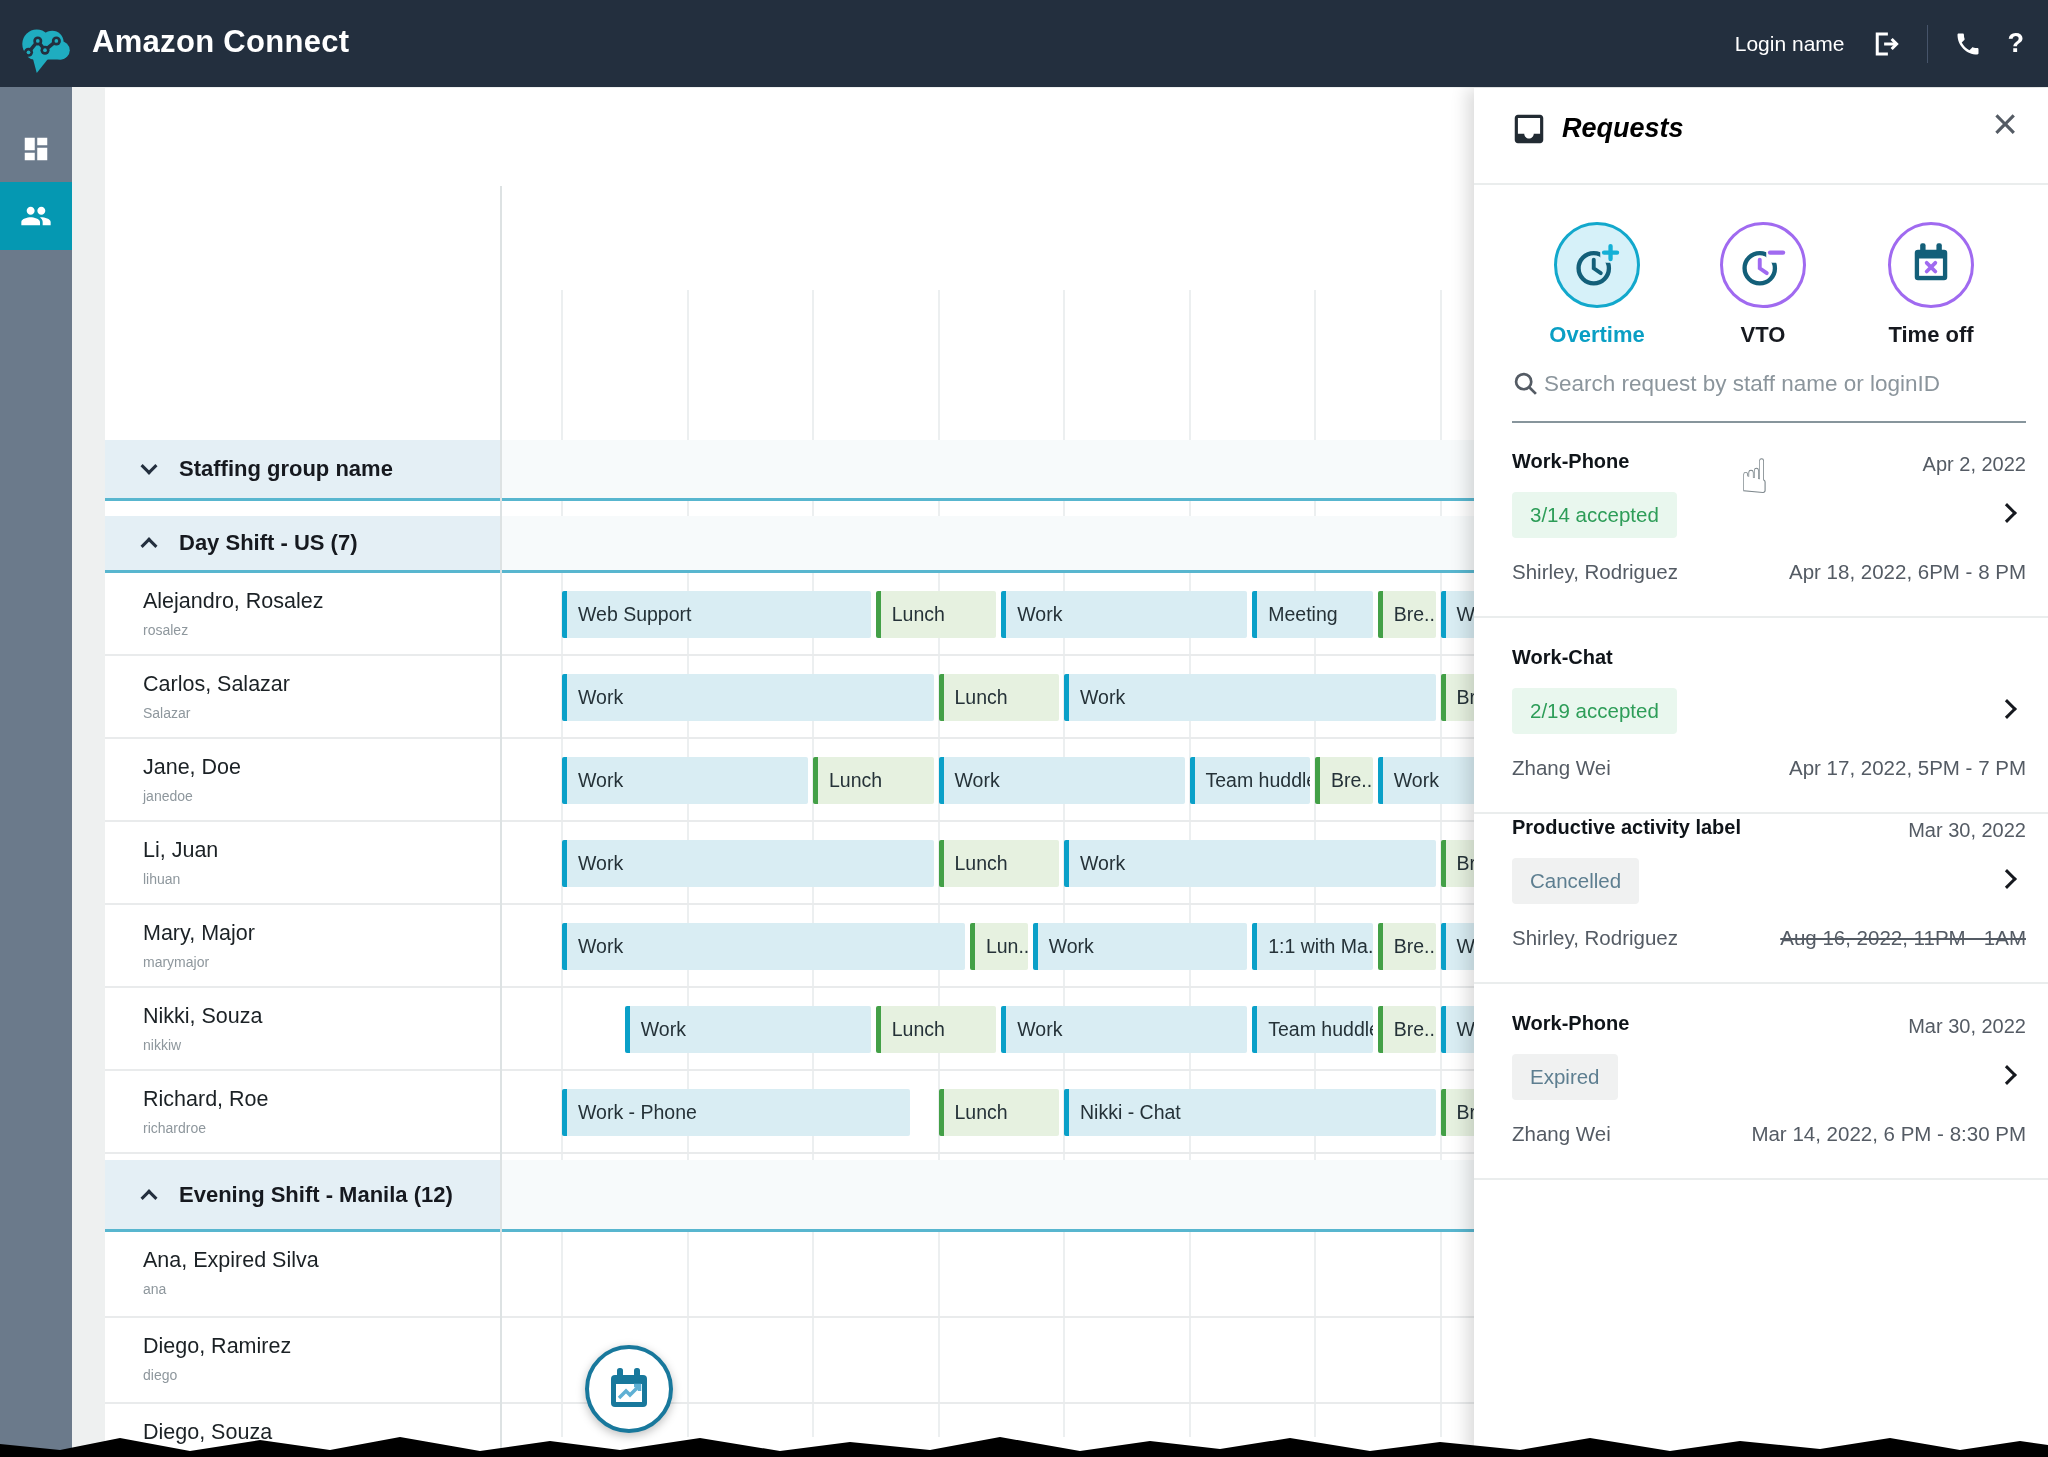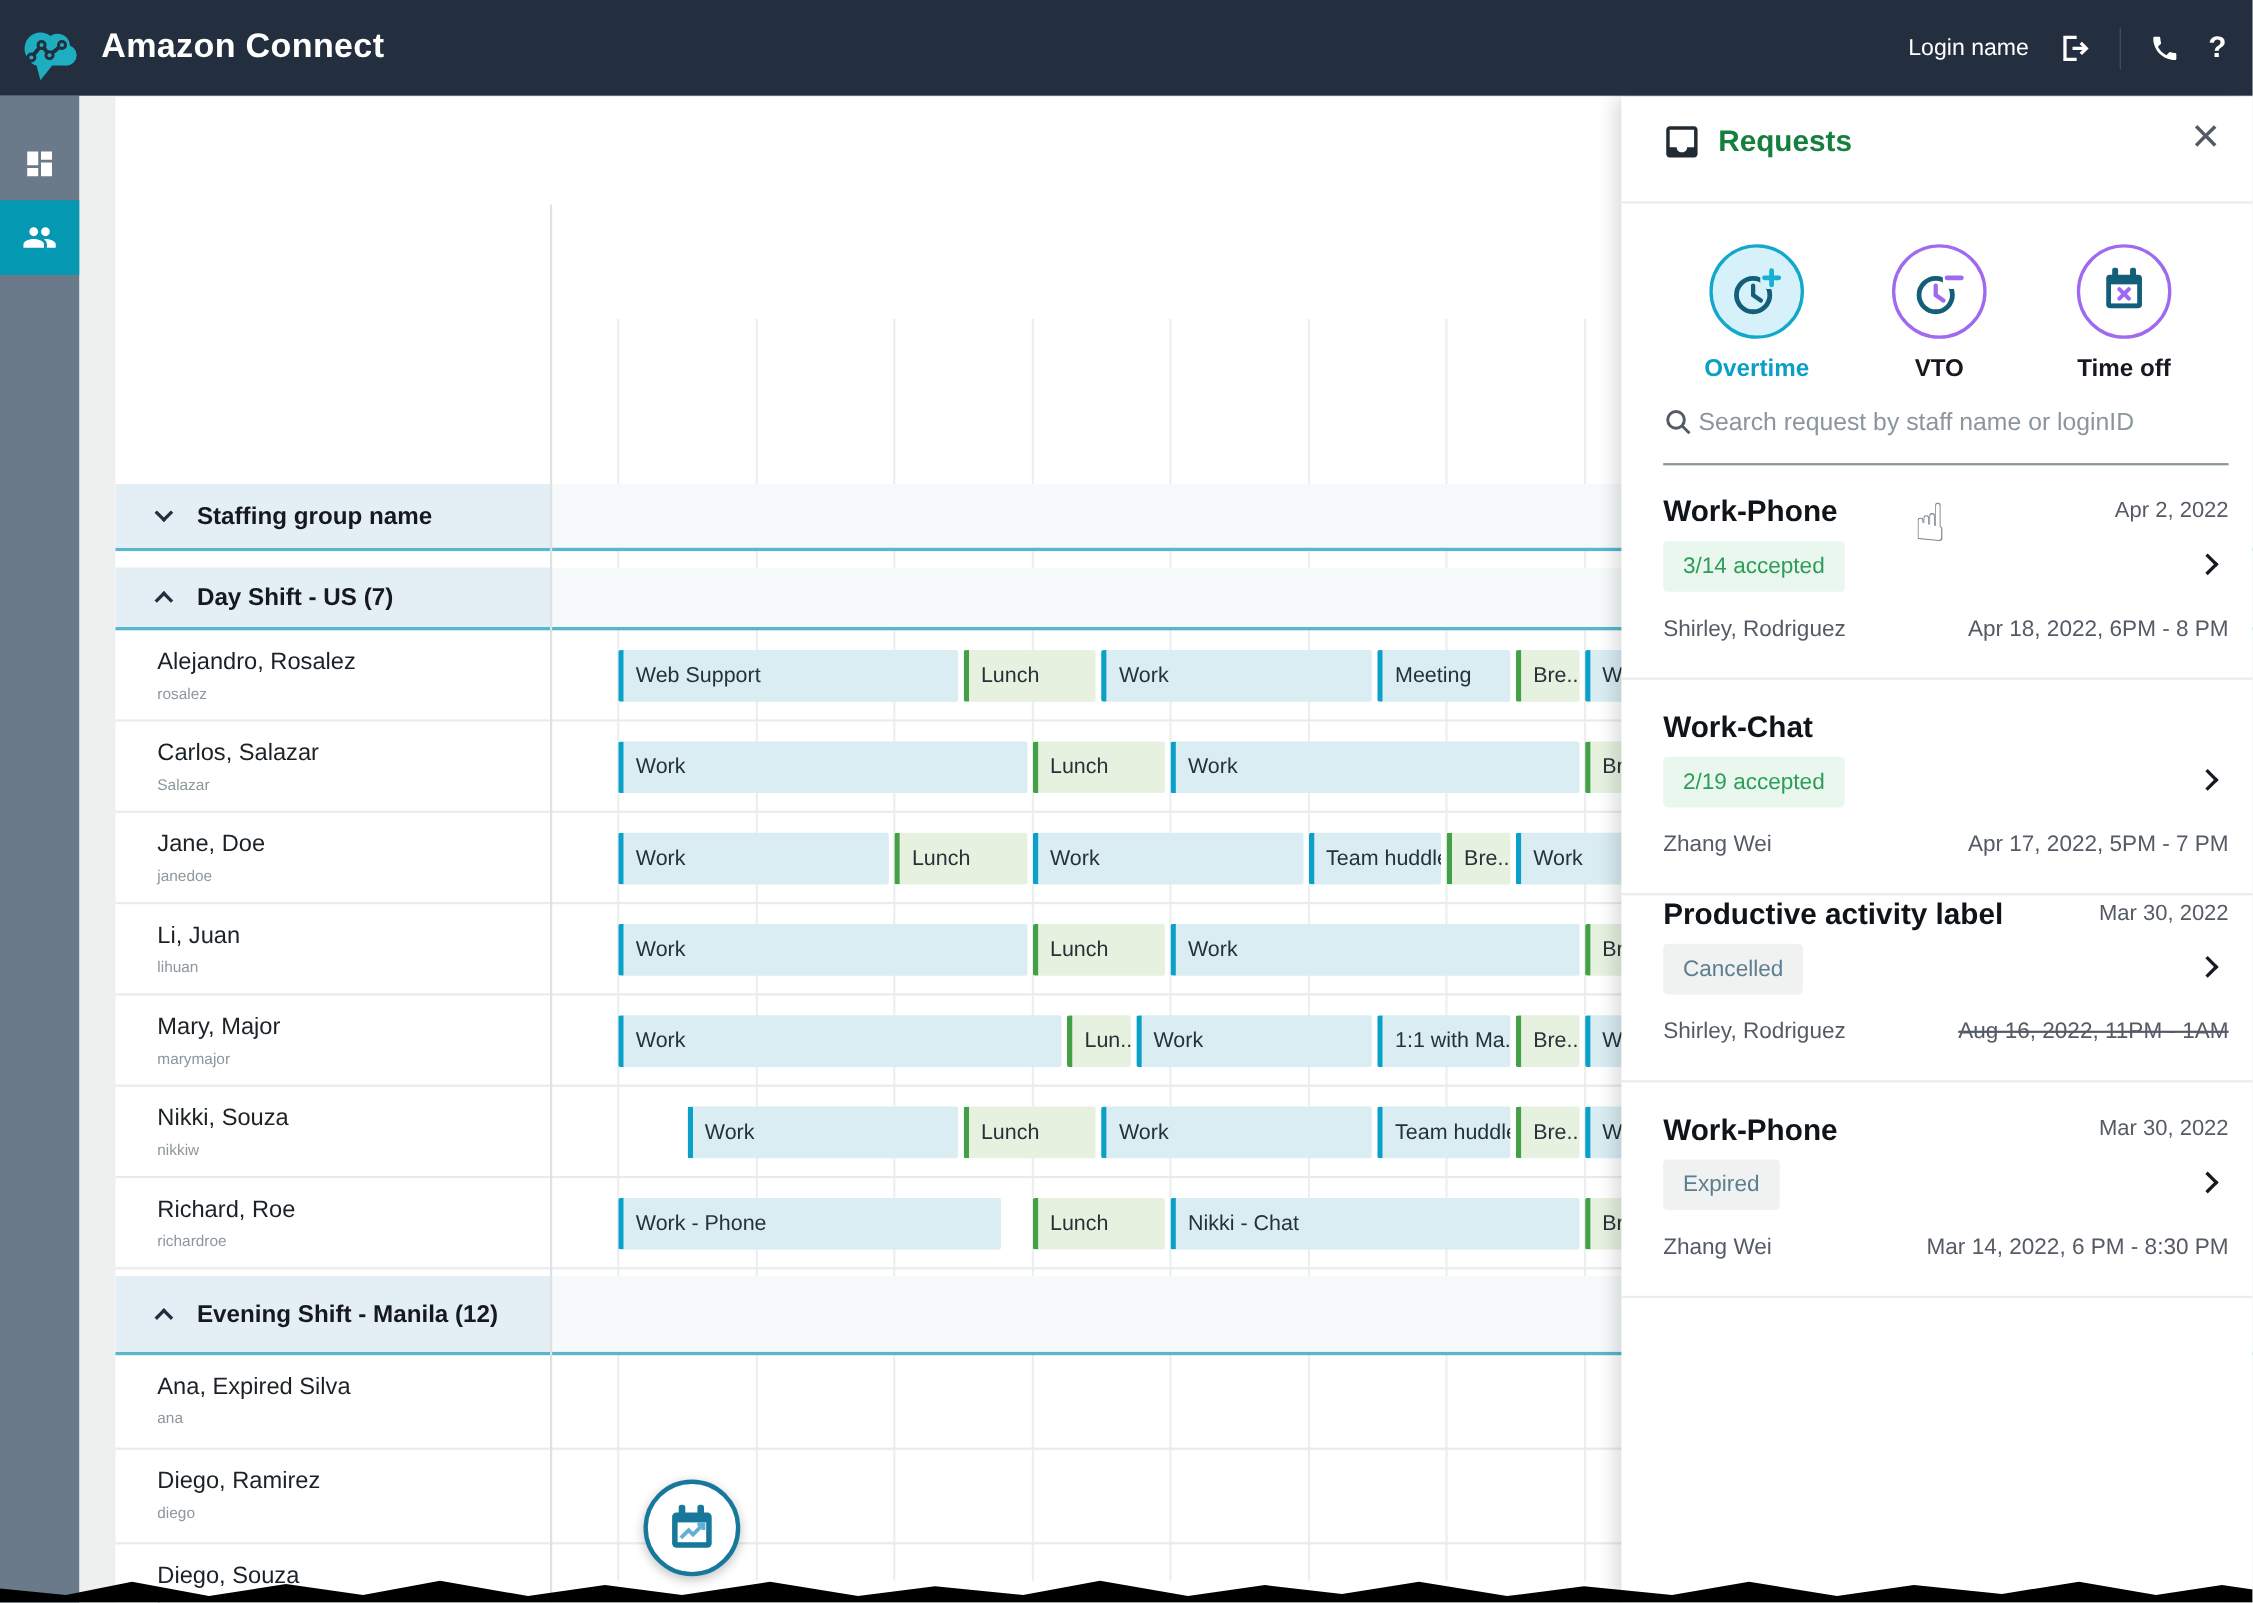--- a/index.html
+++ b/index.html
@@ -62,34 +62,34 @@
   .bar.work { background:var(--work-fill); border-left:5px solid var(--work-accent); }
   .bar.break { background:var(--break-fill); border-left:5px solid var(--break-accent); }
 
   
   #fab { left:585px; top:1345px; width:88px; height:88px; border-radius:50%; background:#fff; border:4px solid #18789c;
          display:flex; align-items:center; justify-content:center; box-shadow:0 3px 10px rgba(0,0,0,.25); z-index:6; cursor:pointer; }
 
   
   #panel { left:1474px; top:88px; width:574px; height:1369px; background:#fff; z-index:20;
            box-shadow:-7px 0 16px rgba(0,0,0,.14); }
-  #panel-title { position:absolute; left:88px; top:25px; font-size:27px; font-weight:700; color:#15803d; }
+  #panel-title { position:absolute; left:88px; top:25px; font-size:27px; font-weight:700; color:#000000;font-style:italic; }
   #panel-close { position:absolute; right:30px; top:14px; font-size:44px; font-weight:300; color:#545b64; cursor:pointer; line-height:1; }
   #panel-divider { position:absolute; left:0; top:95px; width:574px; height:2px; background:#eaeded; }
   .action { position:absolute; width:140px; text-align:center; cursor:pointer; }
   .action .circle { width:86px; height:86px; border-radius:50%; margin:0 auto; display:flex; align-items:center; justify-content:center; border:3.5px solid var(--purple); background:#fff; }
   .action.active .circle { border-color:#12a8cc; background:#d6f1f9; }
   .action .a-label { margin-top:14px; font-size:22px; font-weight:700; color:#16191f; }
   .action.active .a-label { color:var(--overtime-cyan); }
   #search-row { position:absolute; left:38px; top:282px; width:514px; display:flex; align-items:center; gap:4px; }
   #search-input { border:none; outline:none; font-size:22.5px; color:#16191f; width:450px; font-family:"Liberation Sans",sans-serif; }
   #search-input::placeholder { color:#8b959c; }
   #search-underline { position:absolute; left:38px; top:333px; width:514px; height:2px; background:#87959c; }
   .card { position:absolute; left:0; width:574px; cursor:pointer; }
-  .card .c-title { position:absolute; left:38px; top:0; font-size:27px; font-weight:700; color:#0f1419; }
+  .card .c-title { position:absolute; left:38px; top:0; font-size:20px; font-weight:700; color:#0f1419; }
   .card .c-date { position:absolute; right:22px; top:3px; font-size:20px; color:#545b64; }
   .card .badge { position:absolute; left:38px; top:42px; height:46px; line-height:46px; padding:0 18px; border-radius:4px; font-size:20.5px; }
   .badge.green { background:var(--badge-green-bg); color:var(--badge-green-text); }
   .badge.gray { background:var(--badge-gray-bg); color:var(--badge-gray-text); }
   .card .c-chev { position:absolute; right:34px; top:56px; width:14px; height:14px; border-top:3.5px solid #16191f; border-right:3.5px solid #16191f; transform:rotate(45deg); }
   .card .c-person { position:absolute; left:38px; top:110px; font-size:20.5px; color:#545b64; }
   .card .c-time { position:absolute; right:22px; top:110px; font-size:20.5px; color:#545b64; }
   .card .c-time.struck { text-decoration:line-through; }
   .card .c-border { position:absolute; left:0; top:166px; width:574px; height:2px; background:#eaeded; }
 

